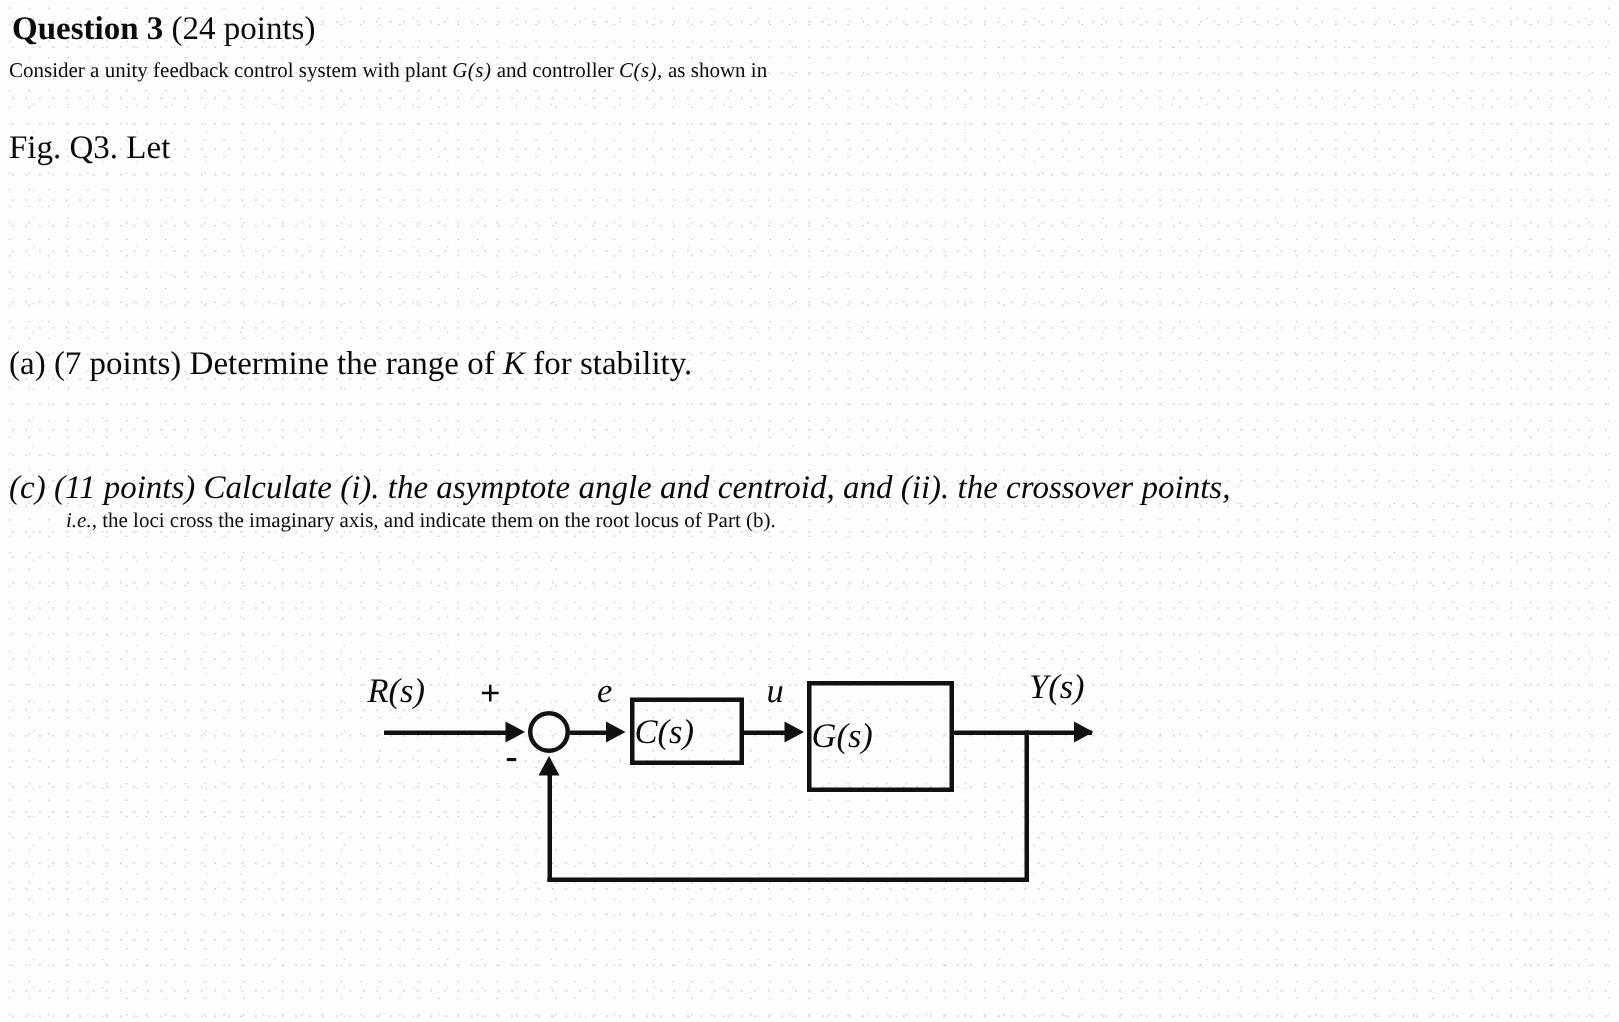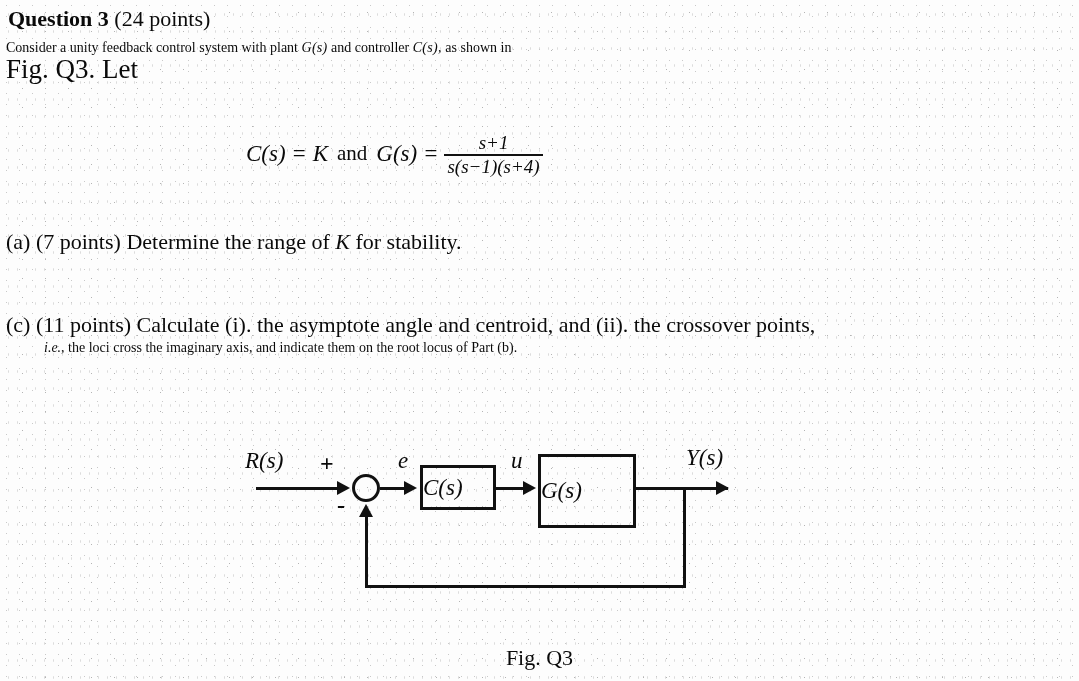--- a/index.html
+++ b/index.html
@@ -24,21 +24,21 @@
   }
 
   .txt { position: absolute; white-space: nowrap; }
   .ital { font-style: italic; }
 
   
   #q-title { left: 8px; top: 6px; font-size: 22px; }
   #q-title .num { font-weight: bold; }
 
   #intro-l1 { left: 6px; top: 40px; font-size: 14px; }
-  #intro-l2 { left: 6px; top: 54px; font-size: 27px; }
+  #intro-l2 { left: 6px; top: 85px; font-size: 22px; }
 
   .mathvar {
     font-family: "Liberation Serif", "DejaVu Serif", serif;
     font-style: italic;
     letter-spacing: 0.3px;
   }
 
   
   #equation {
     position: absolute;
@@ -77,21 +77,21 @@
   .frac .den {
     font-size: 19px;
     font-style: italic;
     line-height: 1.05;
     padding: 1px 3px 0 3px;
   }
 
   
   #part-a { left: 6px; top: 229px; font-size: 22px; }
   #part-b { left: 6px; top: 262px; font-size: 22px; }
-  #part-c-1 { left: 6px; top: 312px; font-size: 22px; }
+  #part-c-1 { left: 6px; top: 312px; font-size: 22px; font-style: italic; }
   #part-c-2 { left: 44px; top: 340px; font-size: 14px; }
 
   
   #diagram { position: absolute; left: 0; top: 430px; width: 1079px; height: 250px; }
 
   .lbl { position: absolute; white-space: nowrap; font-size: 23px; font-style: italic; }
 
   .hline { position: absolute; background: #111; height: 3px; }
   .vline { position: absolute; background: #111; width: 3px; }
 
@@ -152,30 +152,20 @@
 
   <div class="txt" id="intro-l1">
     <span>Consider a unity feedback control system with plant</span>
     <span class="mathvar">G(s)</span>
     <span>and controller</span>
     <span class="mathvar">C(s),</span>
     <span>as shown in</span>
   </div>
   <div class="txt" id="intro-l2">Fig. Q3. Let</div>
 
-  <div id="equation">
-    <span class="seg">C(s) = K</span>
-    <span class="and">and</span>
-    <span class="seg">G(s) =</span>
-    <span class="frac">
-      <span class="num2">s+1</span>
-      <span class="bar"></span>
-      <span class="den">s(s−1)(s+4)</span>
-    </span>
-  </div>
 
   <div class="txt" id="part-a">
     <span>(a)</span>
     <span>(7 points)</span>
     <span>Determine the range of</span>
     <span class="ital">K</span>
     <span>for stability.</span>
   </div>
 
 
@@ -221,15 +211,14 @@
     <div class="hline" style="left:636px; top:57px; width:92px;"></div>
     <div class="arrowR" style="left:716px; top:51px;"></div>
 
     <div class="vline" style="left:683px; top:57px; height:101px;"></div>
     <div class="hline" style="left:365px; top:155px; width:321px;"></div>
     <div class="vline" style="left:365px; top:84px; height:74px;"></div>
     <div class="arrowU" style="left:359px; top:74px;"></div>
 
   </div>
 
-  <div id="fig-caption">Fig. Q3</div>
 
 </div>
 
 </body></html>

